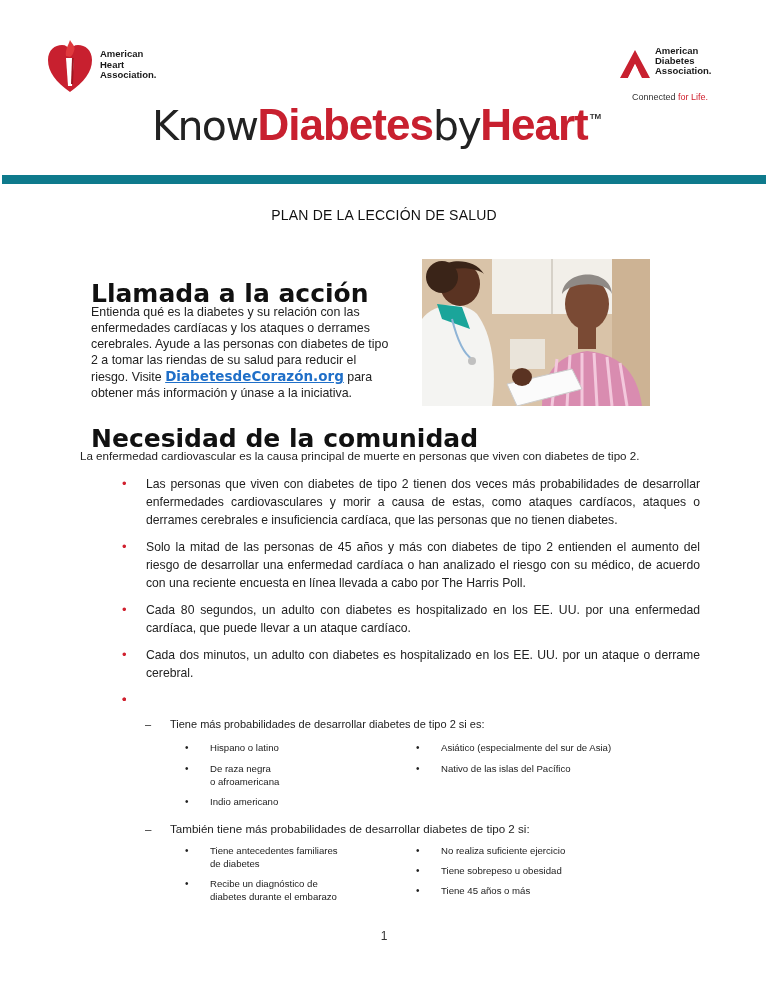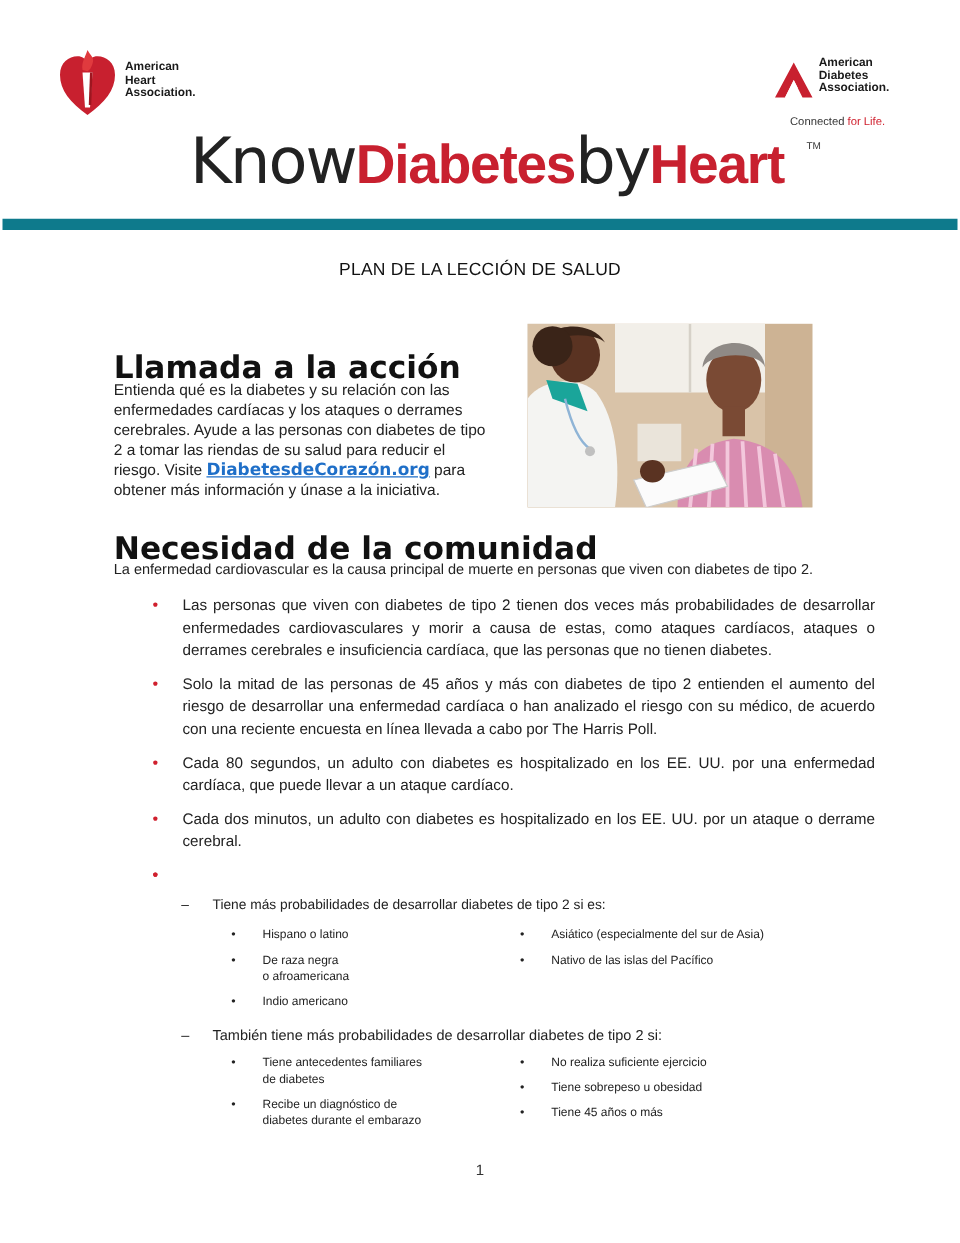--- a/index.html
+++ b/index.html
@@ -13,38 +13,38 @@
 
     .ada-logo { position: absolute; left: 618px; top: 46px; width: 120px; height: 48px; }
     .ada-top { display: flex; align-items: flex-start; }
     .ada-top svg { width: 34px; height: 32px; flex: none; margin-top: 2px; }
     .ada-text { margin-left: 3px; font-size: 9.5px; font-weight: bold; line-height: 10.2px; color: #1a1a1a; }
     .ada-tag { font-size: 9px; color: #333; margin-top: 12px; margin-left: 14px; white-space: nowrap; }
     .ada-tag .red { color: #d0202e; }
 
     
     .brand { position: absolute; left: 152px; top: 100px; width: 470px; height: 62px; white-space: nowrap; display: flex; align-items: baseline; }
-    .brand .thin { font-family: "DejaVu Sans", sans-serif; font-weight: normal; font-size: 51px; color: #222; letter-spacing: -1.5px; }
+    .brand .thin { font-family: "DejaVu Sans", sans-serif; font-weight: normal; font-size: 41px; color: #222; letter-spacing: -1.5px; }
     .brand .bold { font-family: "Liberation Sans", sans-serif; font-weight: bold; font-size: 44px; color: #c8202f; letter-spacing: -1px; }
-    .brand .tm { font-size: 8px; color: #333; align-self: flex-start; margin-top: 12px; margin-left: 18px; }
+    .brand .tm { font-size: 8px; color: #333; align-self: flex-start; margin-top: 12px; margin-left: 2px; font-weight: bold; }
 
     .teal-bar { position: absolute; left: 2px; top: 175px; width: 764px; height: 9px; background: #0e7a8c; }
 
     .doc-title { position: absolute; left: 0; top: 207px; width: 768px; text-align: center; font-size: 14px; color: #111; letter-spacing: 0.2px; }
 
     
     .h2 { position: absolute; font-family: "DejaVu Sans", sans-serif; font-weight: bold; font-size: 25px; color: #111; }
     .cta-heading { left: 91px; top: 279px; }
     .cta-body { position: absolute; left: 91px; top: 304px; width: 300px; font-size: 12.4px; line-height: 16px; color: #222; }
     .cta-link { font-family: "DejaVu Sans", sans-serif; font-weight: bold; font-size: 13.5px; color: #1f6fc8; text-decoration: underline; }
 
     .photo { position: absolute; left: 422px; top: 259px; width: 228px; height: 147px; overflow: hidden; background: #d8c6b0; }
 
     .need-heading { left: 91px; top: 424px; }
-    .need-intro { position: absolute; left: 91px; top: 449px; font-size: 11.6px; color: #222; white-space: nowrap; text-align: right; }
+    .need-intro { position: absolute; left: 80px; top: 449px; font-size: 11.6px; color: #222; white-space: nowrap; text-align: right; }
 
     .bullets { position: absolute; left: 118px; top: 475px; width: 582px; list-style: none; }
     .bullets > li { position: relative; padding-left: 28px; font-size: 12.2px; line-height: 18px; color: #222; margin-bottom: 9px; text-align: justify; }
     .bullets > li .dot { position: absolute; left: 4px; top: 0; color: #d0202e; font-size: 13px; }
 
     .sub { position: absolute; font-size: 11px; color: #222; white-space: nowrap; }
     .sub .dash { display: inline-block; width: 25px; }
     .sub1 { left: 145px; top: 718px; }
     .sub2 { left: 145px; top: 822px; font-size: 11.6px; }
 

